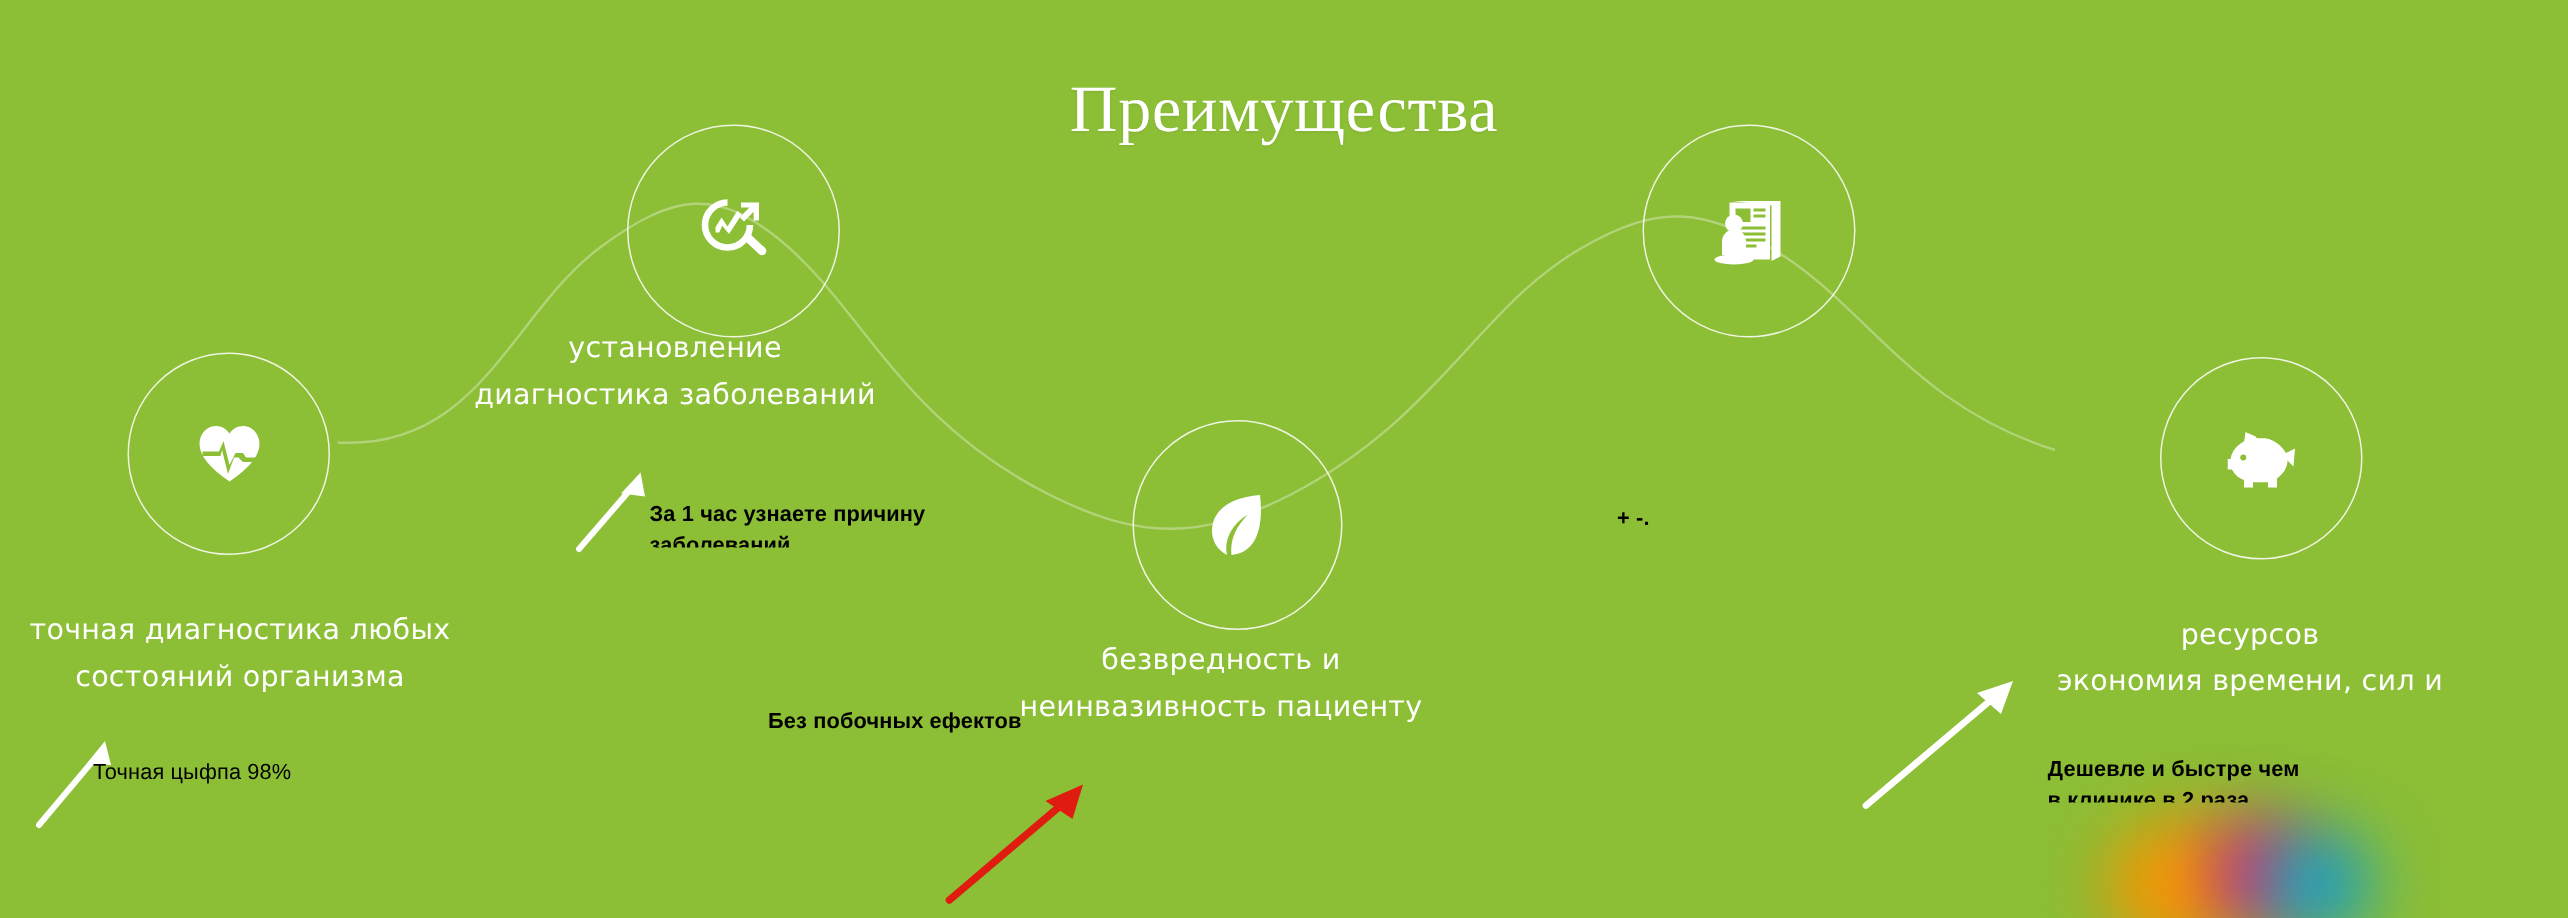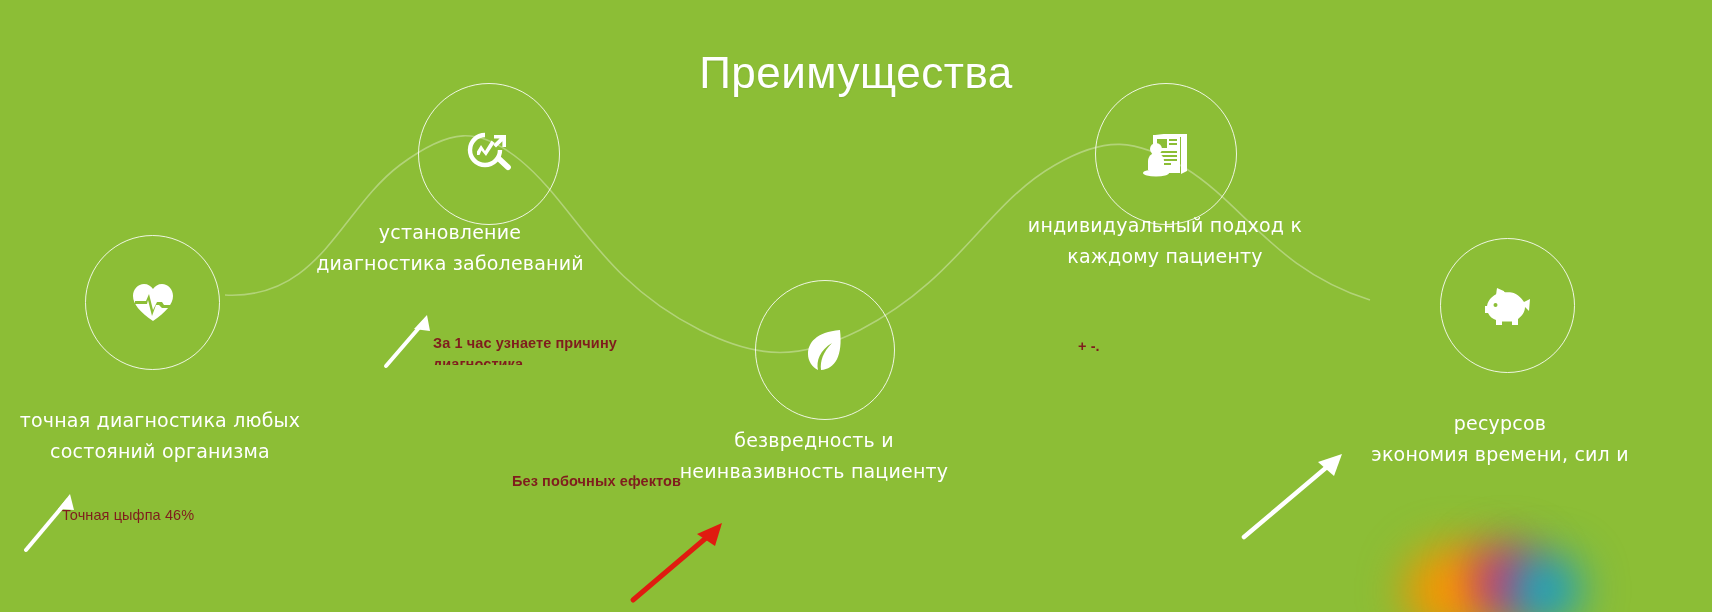--- a/index.html
+++ b/index.html
@@ -27,31 +27,31 @@
   .curve{position:absolute;left:0;top:0;width:1712px;height:612px;pointer-events:none;}
 
   
   .node{position:absolute;border-radius:50%;border:1.6px solid rgba(255,255,255,.85);
         display:flex;align-items:center;justify-content:center;box-sizing:border-box;}
   .node svg{display:block;}
 
   
   .title{
     position:absolute;color:#ffffff;font-weight:400;letter-spacing:.5px;
-    font-family:Liberation Sans, sans-serif;
+    font-family:Liberation Serif, serif;
     text-shadow:0 1px 2px rgba(0,0,0,.07);
   }
   .caption{
     position:absolute;color:#ffffff;font-size:19px;line-height:31px;
     font-weight:400;text-align:center;letter-spacing:.2px;
     font-family:"DejaVu Sans", sans-serif;
   }
   
   .note{
-    position:absolute;color:#7f1d1d;font-size:14.5px;line-height:21px;
+    position:absolute;color:#000000;font-size:14.5px;line-height:21px;
     font-weight:bold;letter-spacing:.1px;
     font-family:"Liberation Sans", sans-serif;
   }
   .note-light{font-weight:400;}
   .clip{overflow:hidden;}
   .arrow{position:absolute;pointer-events:none;}
 </style>
 </head>
 <body>
 
@@ -79,21 +79,21 @@
   </div>
   <div class="caption" style="left:-20px;top:405px;width:360px;">
     <div>точная диагностика любых</div>
     <div>состояний организма</div>
   </div>
 
   <svg class="arrow" style="left:20px;top:490px;width:70px;height:65px;">
     <path d="M6 60 L48 10" stroke="#ffffff" stroke-width="4" fill="none" stroke-linecap="round"></path>
     <path d="M50 4 L38 19 L54 20 Z" fill="#ffffff"></path>
   </svg>
-  <div class="note note-light" style="left:62px;top:505px;width:230px;">Точная цыфпа 46%</div>
+  <div class="note note-light" style="left:62px;top:505px;width:230px;">Точная цыфпа 98%</div>
 
   <div class="node" style="left:418px;top:83px;width:142px;height:142px;">
     <span>
       <svg width="46" height="46" viewBox="0 0 46 46">
         <path fill="none" stroke="#ffffff" stroke-width="4.4" d="M19 4 A15 15 0 1 0 34 19"></path>
         <path fill="#ffffff" d="M29.5 28.5 L33.5 24.5 L44 34.2 A2.8 2.8 0 0 1 40 38.3 Z"></path>
         <path fill="#ffffff" d="M11 24 L11 20.5 L15 14 L19 20 L25.5 9.5 L28.5 12 L20 25 L15.5 19.5 L13.5 24 Z"></path>
         <path fill="#ffffff" d="M28 4 L40 4 L40 16 L36.4 16 L36.4 10.2 L30 16.6 L27.2 13.8 L33.6 7.4 L28 7.4 Z"></path>
       </svg>
     </span>
@@ -102,21 +102,21 @@
     <div>установление</div>
     <div>диагностика заболеваний</div>
   </div>
 
   <svg class="arrow" style="left:380px;top:310px;width:62px;height:62px;">
     <path d="M6 56 L44 12" stroke="#ffffff" stroke-width="4" fill="none" stroke-linecap="round"></path>
     <path d="M47 5 L34 19 L50 21 Z" fill="#ffffff"></path>
   </svg>
   <div class="note clip" style="left:433px;top:333px;width:240px;height:32px;">
     <div>За 1 час узнаете причину</div>
-    <div>диагностика</div>
+    <div>заболеваний</div>
   </div>
 
   <div class="node" style="left:755px;top:280px;width:140px;height:140px;">
     <span>
       <svg width="38" height="44" viewBox="0 0 38 44">
         <path fill="#ffffff" d="M34 2 C10 4 2 15 2 26 C2 33 6 39 12 42 C10 33 14 22 26 15
                                  C17 24 14 33 15 42 C29 41 37 28 34 2 Z"></path>
       </svg>
     </span>
   </div>
@@ -144,24 +144,20 @@
           <rect x="16" y="24" width="20" height="2"></rect>
           <rect x="16" y="28" width="20" height="2"></rect>
           <rect x="16" y="32" width="14" height="2"></rect>
         </g>
         <ellipse cx="15" cy="42" rx="13" ry="3.4" fill="#ffffff"></ellipse>
         <path fill="#ffffff" d="M15 22 C19.4 22 23 25.6 23 30 L23 39 L7 39 L7 30 C7 25.6 10.6 22 15 22 Z"></path>
         <circle cx="15" cy="18" r="6" fill="#ffffff"></circle>
       </svg>
     </span>
   </div>
-  <div class="caption" style="left:985px;top:210px;width:360px;">
-    <div>индивидуальный подход к</div>
-    <div>каждому пациенту</div>
-  </div>
   <div class="note" style="left:1078px;top:336px;width:120px;">+ -.</div>
 
   <div class="node" style="left:1440px;top:238px;width:135px;height:135px;">
     <span>
       <svg width="46" height="40" viewBox="0 0 46 40">
         <path fill="#ffffff" d="M17 6 C9 8 3 13 2 20 L0 20 L0 27 L3 27 C5 31 8 33 11 34 L11 39 L17 39
                                  L17 35.5 L27 35.5 L27 39 L33 39 L33 33 C37 30 40 26 40 21 L44 25 L45 13
                                  L39 16 C36 11 31 7 25 6 Z"></path>
         <path fill="#ffffff" d="M12 2 L21 6 L11 9 Z"></path>
         <circle cx="10.5" cy="19" r="2" fill="#8cbe36"></circle>
@@ -171,16 +167,20 @@
   </div>
   <div class="caption" style="left:1320px;top:408px;width:360px;">
     <div>ресурсов</div>
     <div>экономия времени, сил и</div>
   </div>
 
   <svg class="arrow" style="left:1238px;top:445px;width:120px;height:100px;">
     <path d="M6 92 L96 16" stroke="#ffffff" stroke-width="4.5" fill="none" stroke-linecap="round"></path>
     <path d="M104 9 L80 17 L96 31 Z" fill="#ffffff"></path>
   </svg>
+  <div class="note clip" style="left:1365px;top:503px;width:250px;height:32px;">
+    <div>Дешевле и быстре чем</div>
+    <div>в клинике в 2 раза</div>
+  </div>
 
   <div class="title" style="left:0;top:45px;width:1712px;text-align:center;font-size:44px;line-height:56px;">Преимущества</div>
 
 </div>
 
 </body></html>

